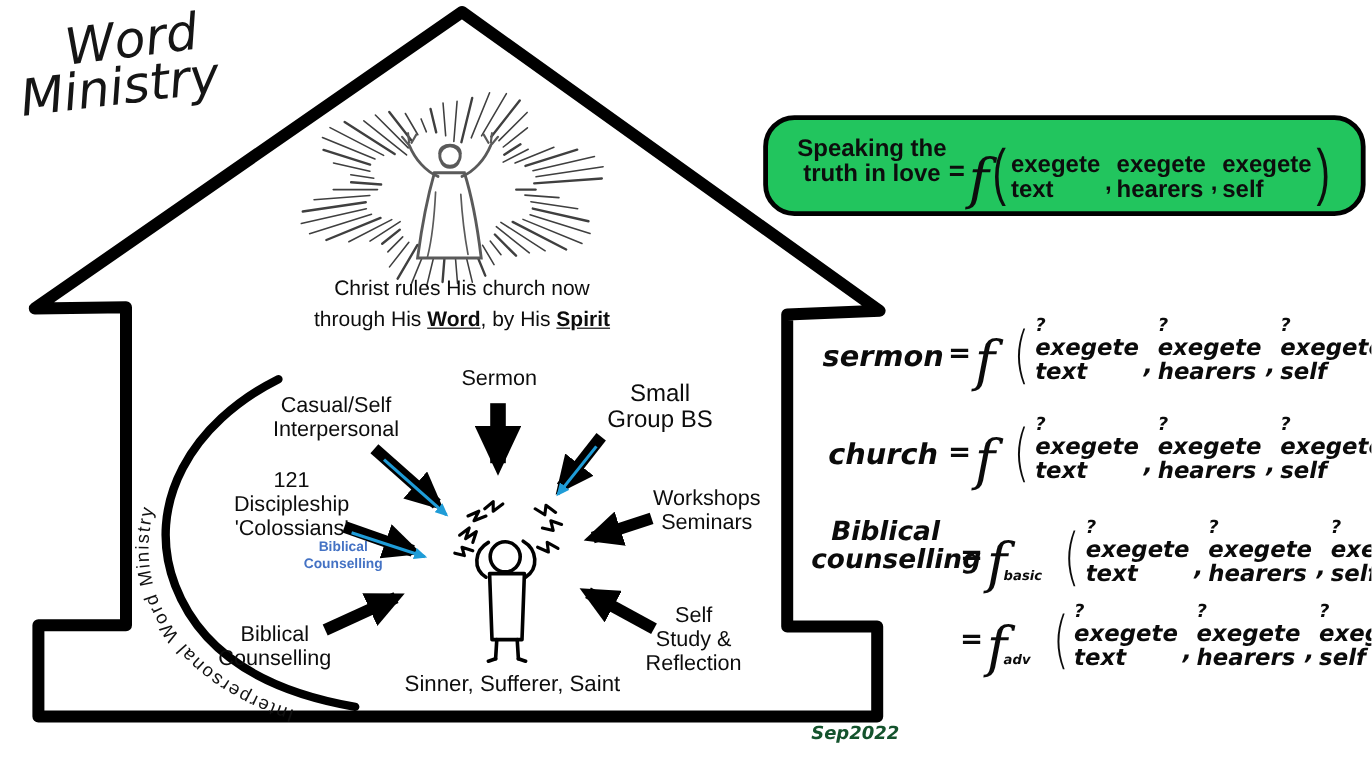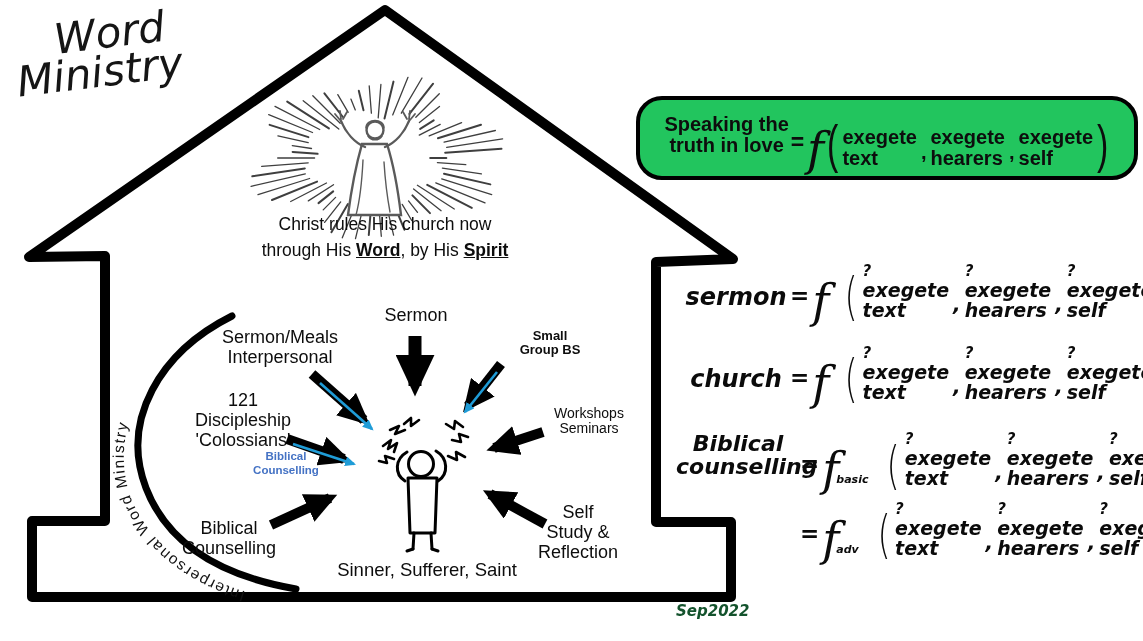--- a/index.html
+++ b/index.html
@@ -8,21 +8,21 @@
   svg{position:absolute;left:0;top:0;overflow:visible;}
   .lbl{position:absolute;text-align:center;line-height:1.1;color:#0d0d0d;
        font-family:"Liberation Sans",sans-serif;}
   .hw{font-family:"DejaVu Sans",sans-serif;font-style:italic;}
   
   .title{position:absolute;left:14px;top:12px;width:230px;transform:rotate(-7deg);
          font-family:"DejaVu Sans",sans-serif;font-style:italic;color:#151515;}
   .title .t1{font-size:42px;line-height:0.9;padding-left:42px;}
   .title .t2{font-size:42px;line-height:0.9;}
   
-  .christ{position:absolute;left:222px;top:211px;width:326px;text-align:center;
+  .christ{position:absolute;left:222px;top:227px;width:326px;text-align:center;
           font-size:17.5px;line-height:1.5;}
   .bu{font-weight:bold;text-decoration:underline;}
   
   .frow{position:absolute;display:flex;align-items:flex-end;font-family:"DejaVu Sans",sans-serif;
         font-style:italic;color:#0b0b0b;white-space:nowrap;}
   .flabel{font-weight:600;text-align:center;line-height:1.05;margin-bottom:10px;}
   .feq{font-size:23px;font-weight:700;margin:0 3px 12px 0;}
   .bigf{font-size:46px;font-family:"DejaVu Serif",serif;font-style:italic;line-height:0.78;}
   .fsub{font-size:11px;font-weight:600;margin:0 15px 2px -3px;}
   .paren{font-size:52px;font-weight:200;line-height:0.82;display:inline-block;
@@ -181,33 +181,33 @@
 
   <div class="christ">
     <div>Christ rules His church now</div>
     <div><span>through His </span><span class="bu">Word</span><span>, by His </span><span class="bu">Spirit</span></div>
   </div>
 
   <div class="lbl" style="left:366px;top:306px;width:100px;font-size:18px;">
     <div>Sermon</div>
   </div>
   <div class="lbl" style="left:196px;top:328px;width:168px;font-size:18px;">
-    <div>Sermon/Meals</div>
+    <div>Casual/Self</div>
       <div>Interpersonal</div>
   </div>
-  <div class="lbl" style="left:490px;top:329px;width:120px;font-size:13px;font-weight:bold;">
+  <div class="lbl" style="left:490px;top:317px;width:120px;font-size:20px;">
     <div>Small</div>
       <div>Group BS</div>
   </div>
   <div class="lbl" style="left:163px;top:391px;width:160px;font-size:18px;">
     <div>121</div>
     <div>Discipleship</div>
     <div>'Colossians'</div>
   </div>
-  <div class="lbl" style="left:519px;top:406px;width:140px;font-size:14px;">
+  <div class="lbl" style="left:519px;top:406px;width:140px;font-size:18px;">
     <div>Workshops</div>
       <div>Seminars</div>
   </div>
   <div class="lbl" style="left:236px;top:449px;width:100px;font-size:11.5px;color:#4472C4;font-weight:bold;line-height:1.25;">
     <div>Biblical</div>
     <div>Counselling</div>
   </div>
   <div class="lbl" style="left:149px;top:519px;width:160px;font-size:18px;">
     <div>Biblical</div>
     <div>Counselling</div>

